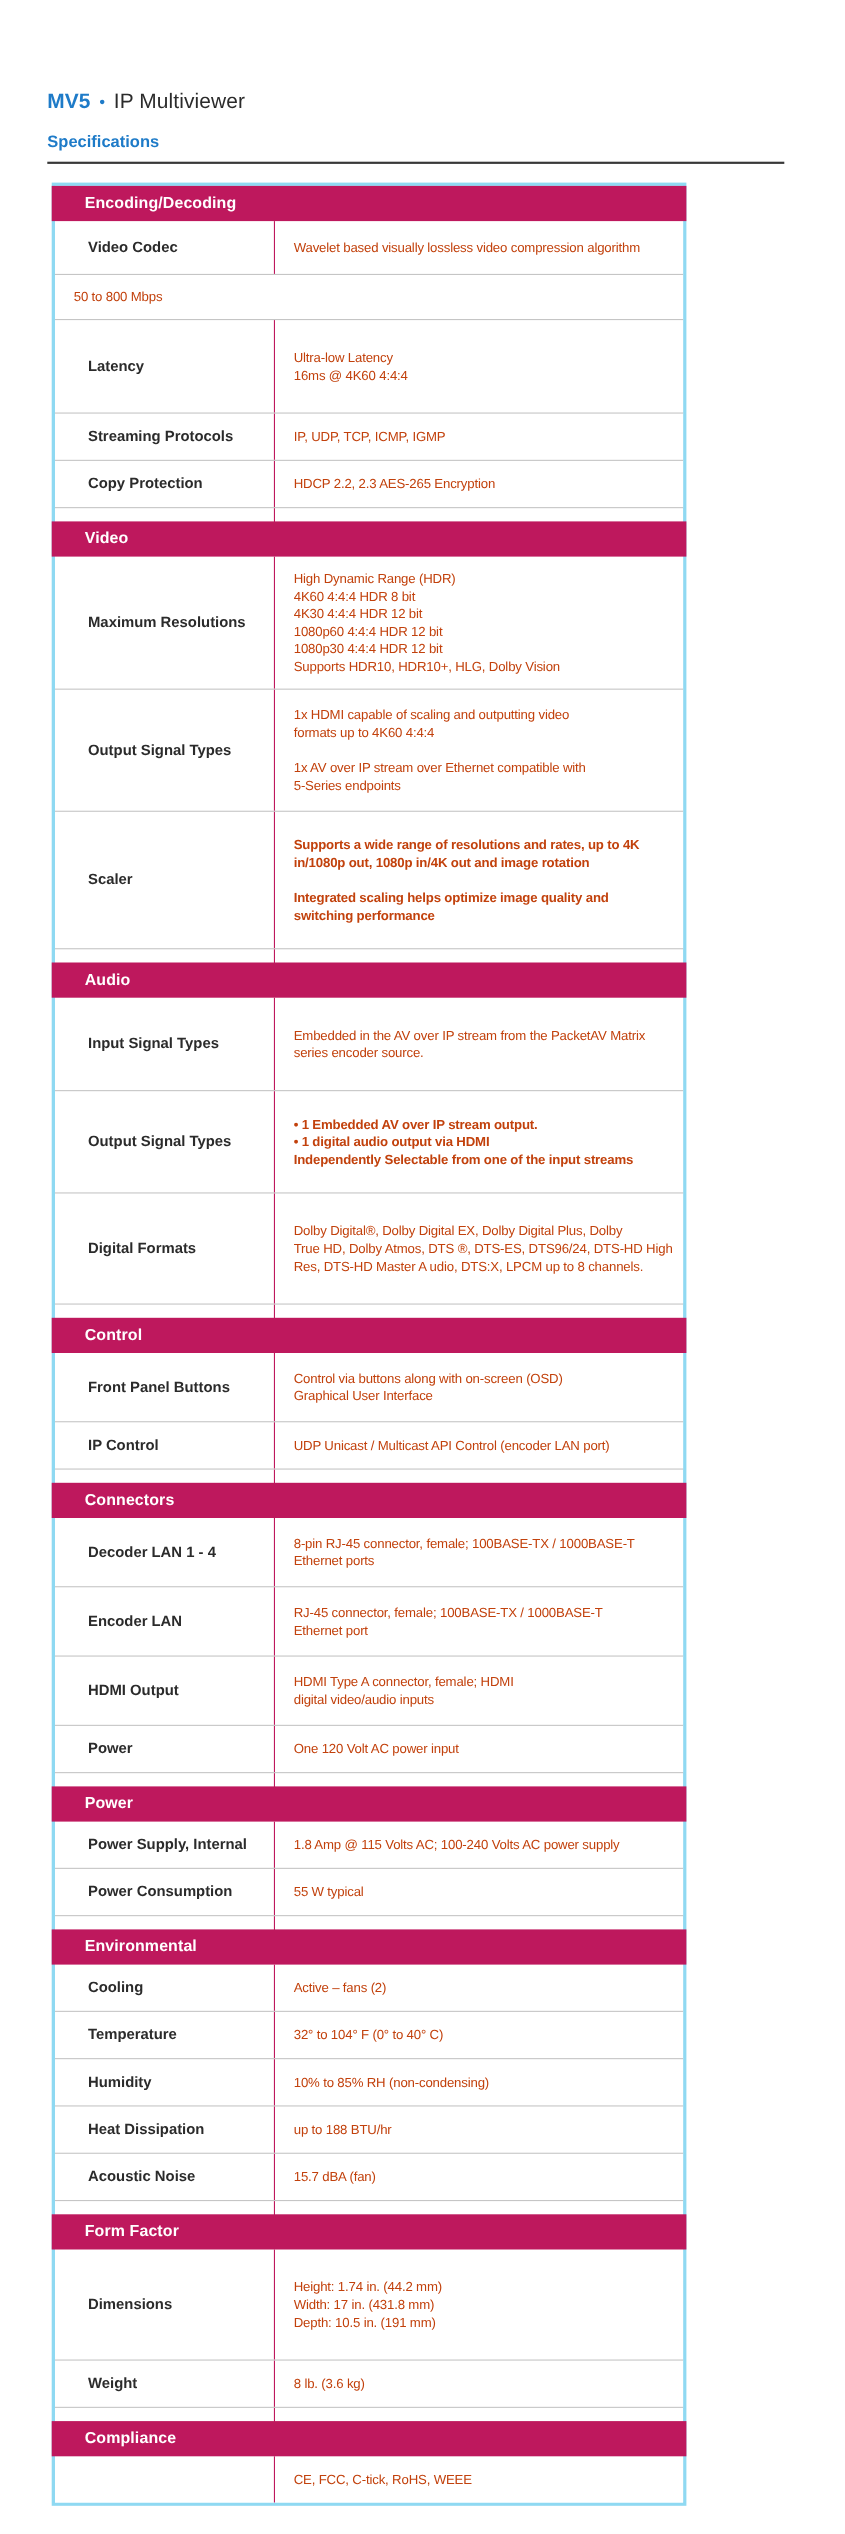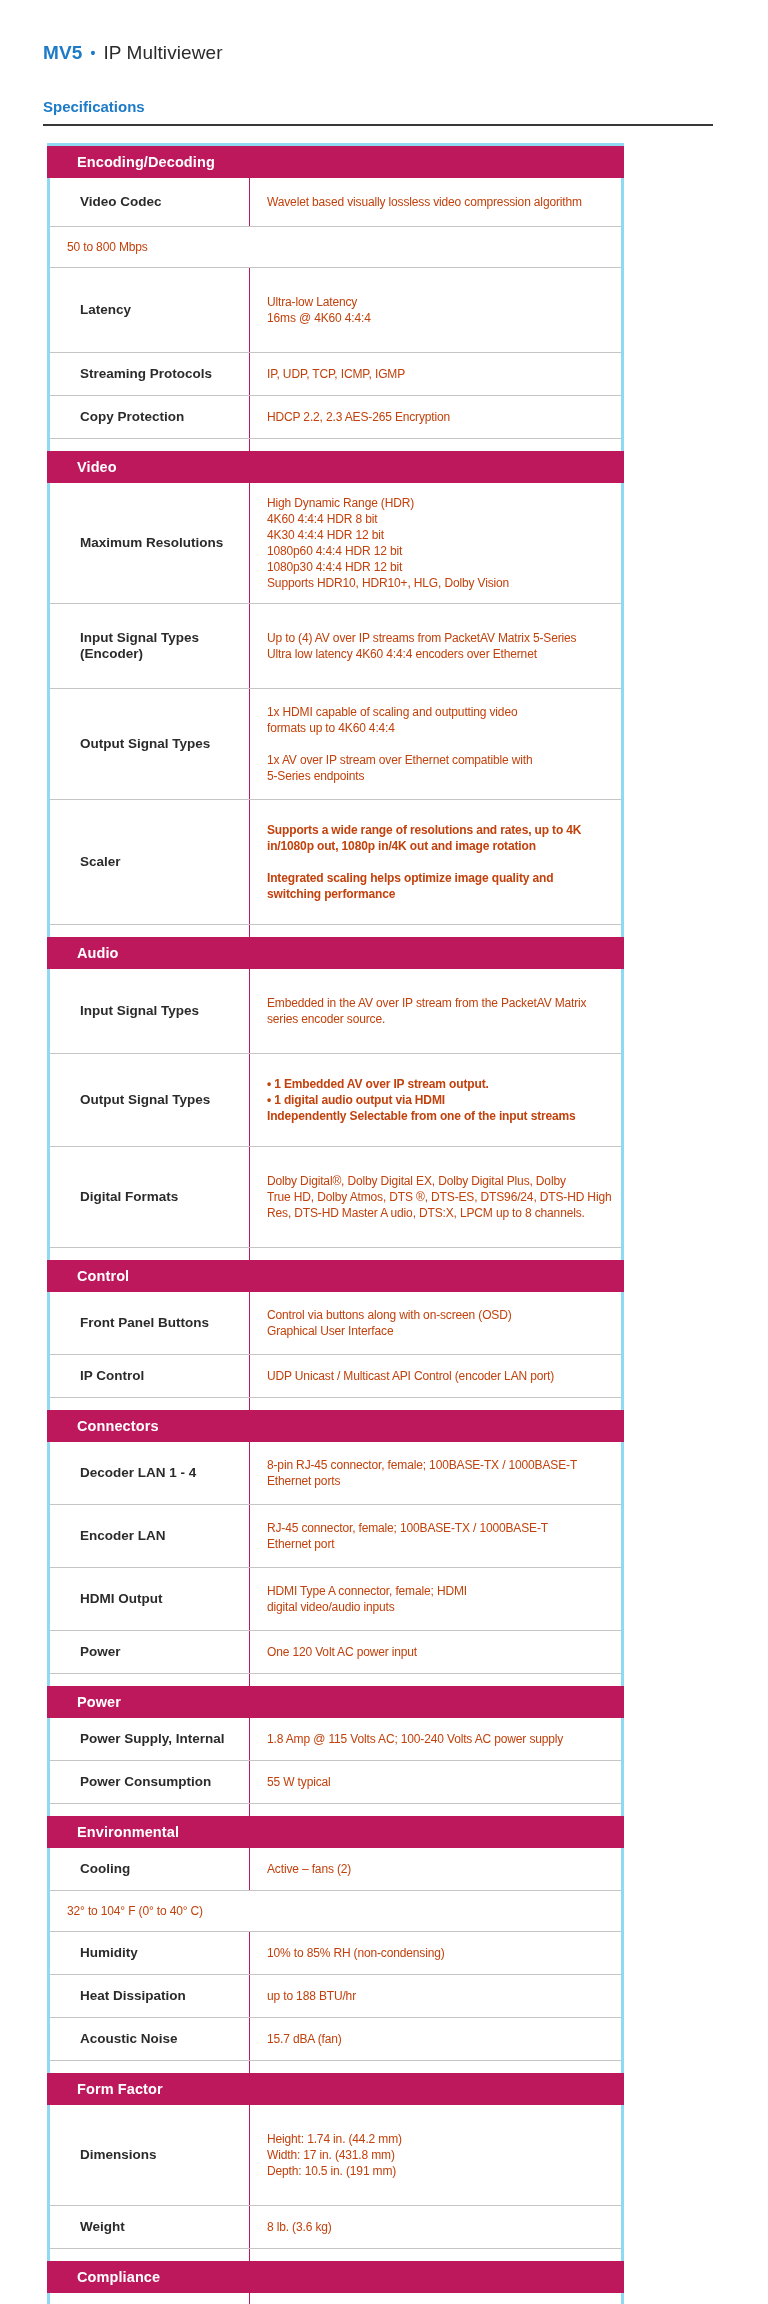--- a/index.html
+++ b/index.html
@@ -13,26 +13,27 @@
     box-sizing: border-box;
     padding: 42px 0 0 43px;
   }
   .doc-title {
     font-size: 19px;
     letter-spacing: 0.1px;
     color: #262626;
     display: flex;
     align-items: baseline;
     gap: 8px;
+    margin-top: 40px;
   }
   .doc-title .model { color: #1e7bc8; font-weight: bold; }
   .doc-title .bullet { color: #1e7bc8; font-size: 14px; font-weight: bold; position: relative; top: -1px; }
   .doc-title .product { color: #2b2b2b; }
   .doc-subtitle {
-    margin-top: 34px;
+    margin-top: 17px;
     font-size: 15px;
     font-weight: bold;
     color: #1e7bc8;
   }
   .rule {
     margin-top: 9px;
     width: 670px;
     height: 2px;
     background: #383838;
   }
@@ -137,25 +138,20 @@
     <div class="section-bar">Video</div>
     <div class="spec-row">
       <div class="cell-label">Maximum Resolutions</div>
       <div class="cell-value">High Dynamic Range (HDR)
 4K60 4:4:4 HDR 8 bit
 4K30 4:4:4 HDR 12 bit
 1080p60 4:4:4 HDR 12 bit
 1080p30 4:4:4 HDR 12 bit
 Supports HDR10, HDR10+, HLG, Dolby Vision</div>
     </div>
-    <div class="spec-row row-xtall">
-      <div class="cell-label">Input Signal Types (Encoder)</div>
-      <div class="cell-value">Up to (4) AV over IP streams from PacketAV Matrix 5-Series
-Ultra low latency 4K60 4:4:4 encoders over Ethernet</div>
-    </div>
     <div class="spec-row row-pad">
       <div class="cell-label">Output Signal Types</div>
       <div class="cell-value">1x HDMI capable of scaling and outputting video
 formats up to 4K60 4:4:4
 
 1x AV over IP stream over Ethernet compatible with
 5-Series endpoints</div>
     </div>
     <div class="spec-row row-tall">
       <div class="cell-label">Scaler</div>
@@ -246,20 +242,21 @@
     <div class="gap-row">
         <div class="cell-label"></div>
         <div></div>
       </div>
     <div class="section-bar">Environmental</div>
     <div class="spec-row">
       <div class="cell-label">Cooling</div>
       <div class="cell-value">Active – fans (2)</div>
     </div>
     <div class="spec-row">
+      <div class="cell-label">Temperature</div>
       <div class="cell-value">32° to 104° F (0° to 40° C)</div>
     </div>
     <div class="spec-row">
       <div class="cell-label">Humidity</div>
       <div class="cell-value">10% to 85% RH (non-condensing)</div>
     </div>
     <div class="spec-row">
       <div class="cell-label">Heat Dissipation</div>
       <div class="cell-value">up to 188 BTU/hr</div>
     </div>

